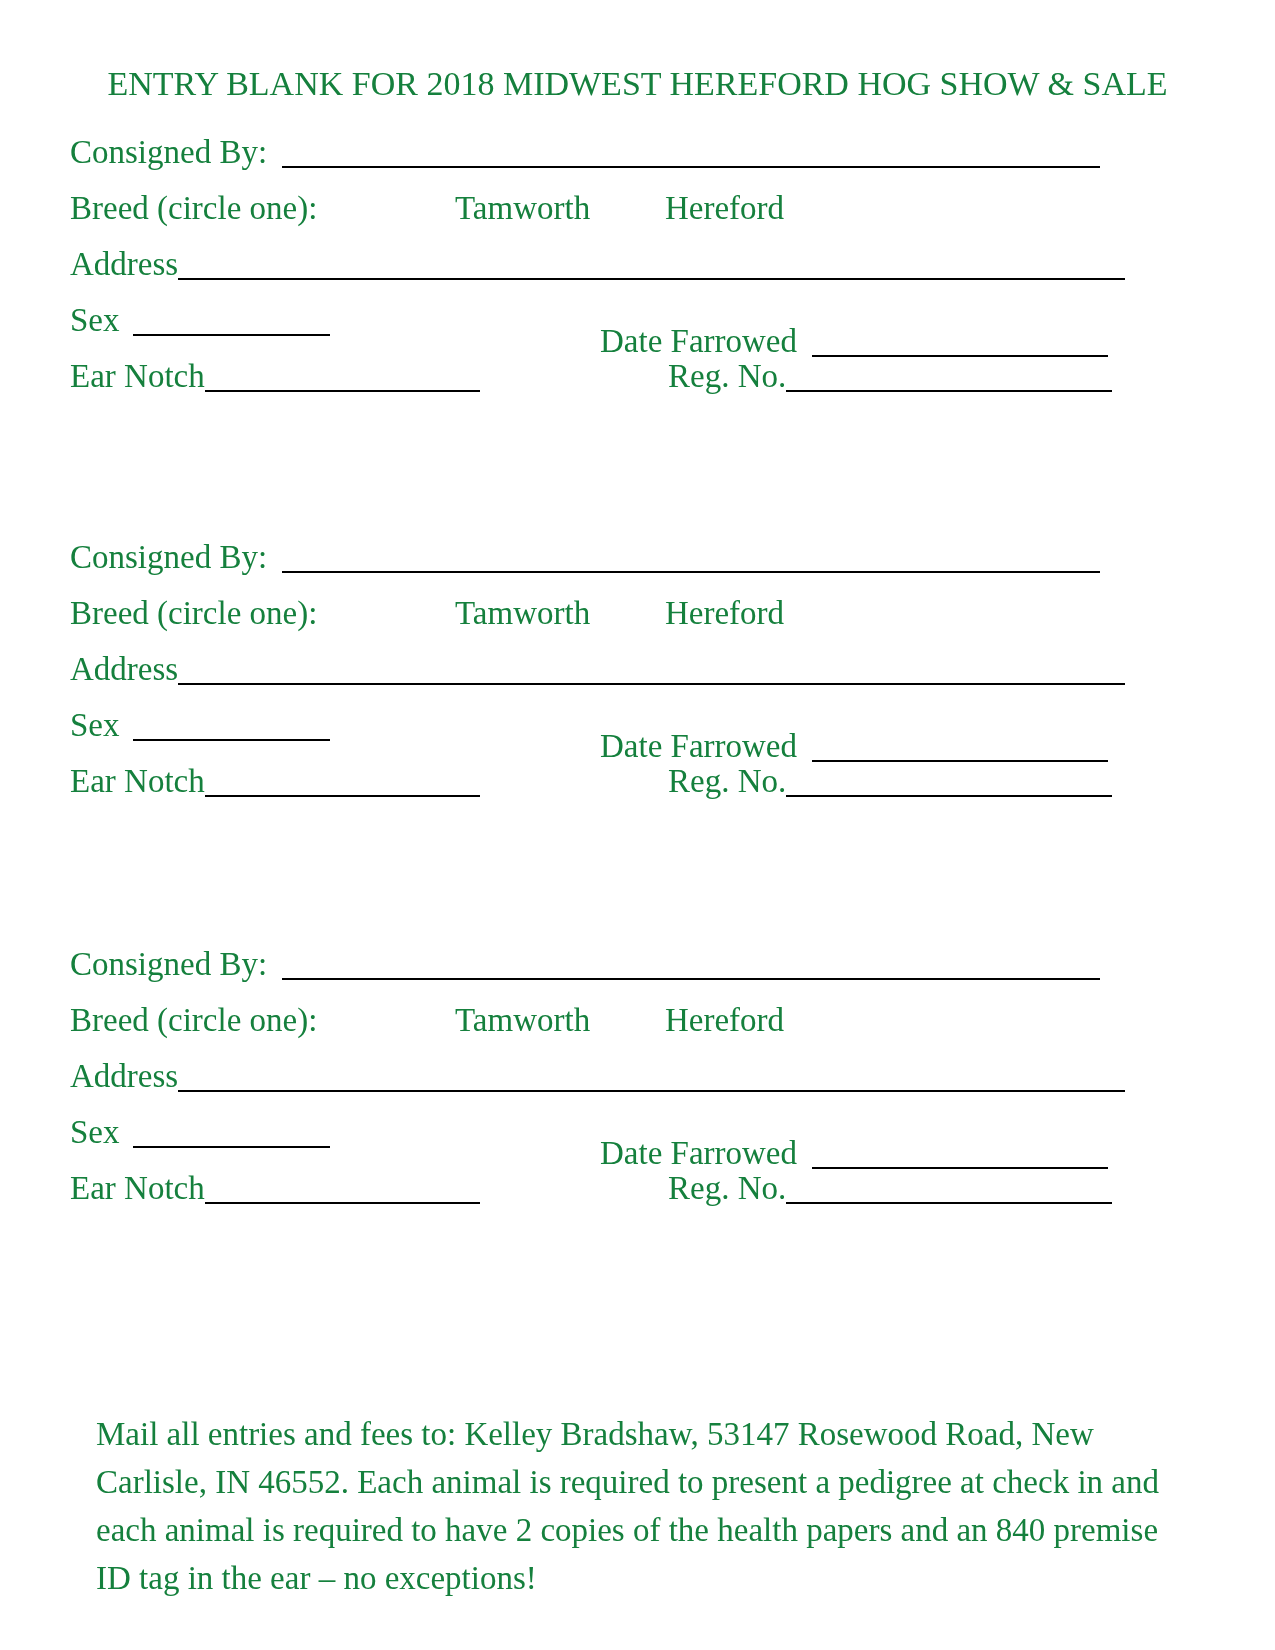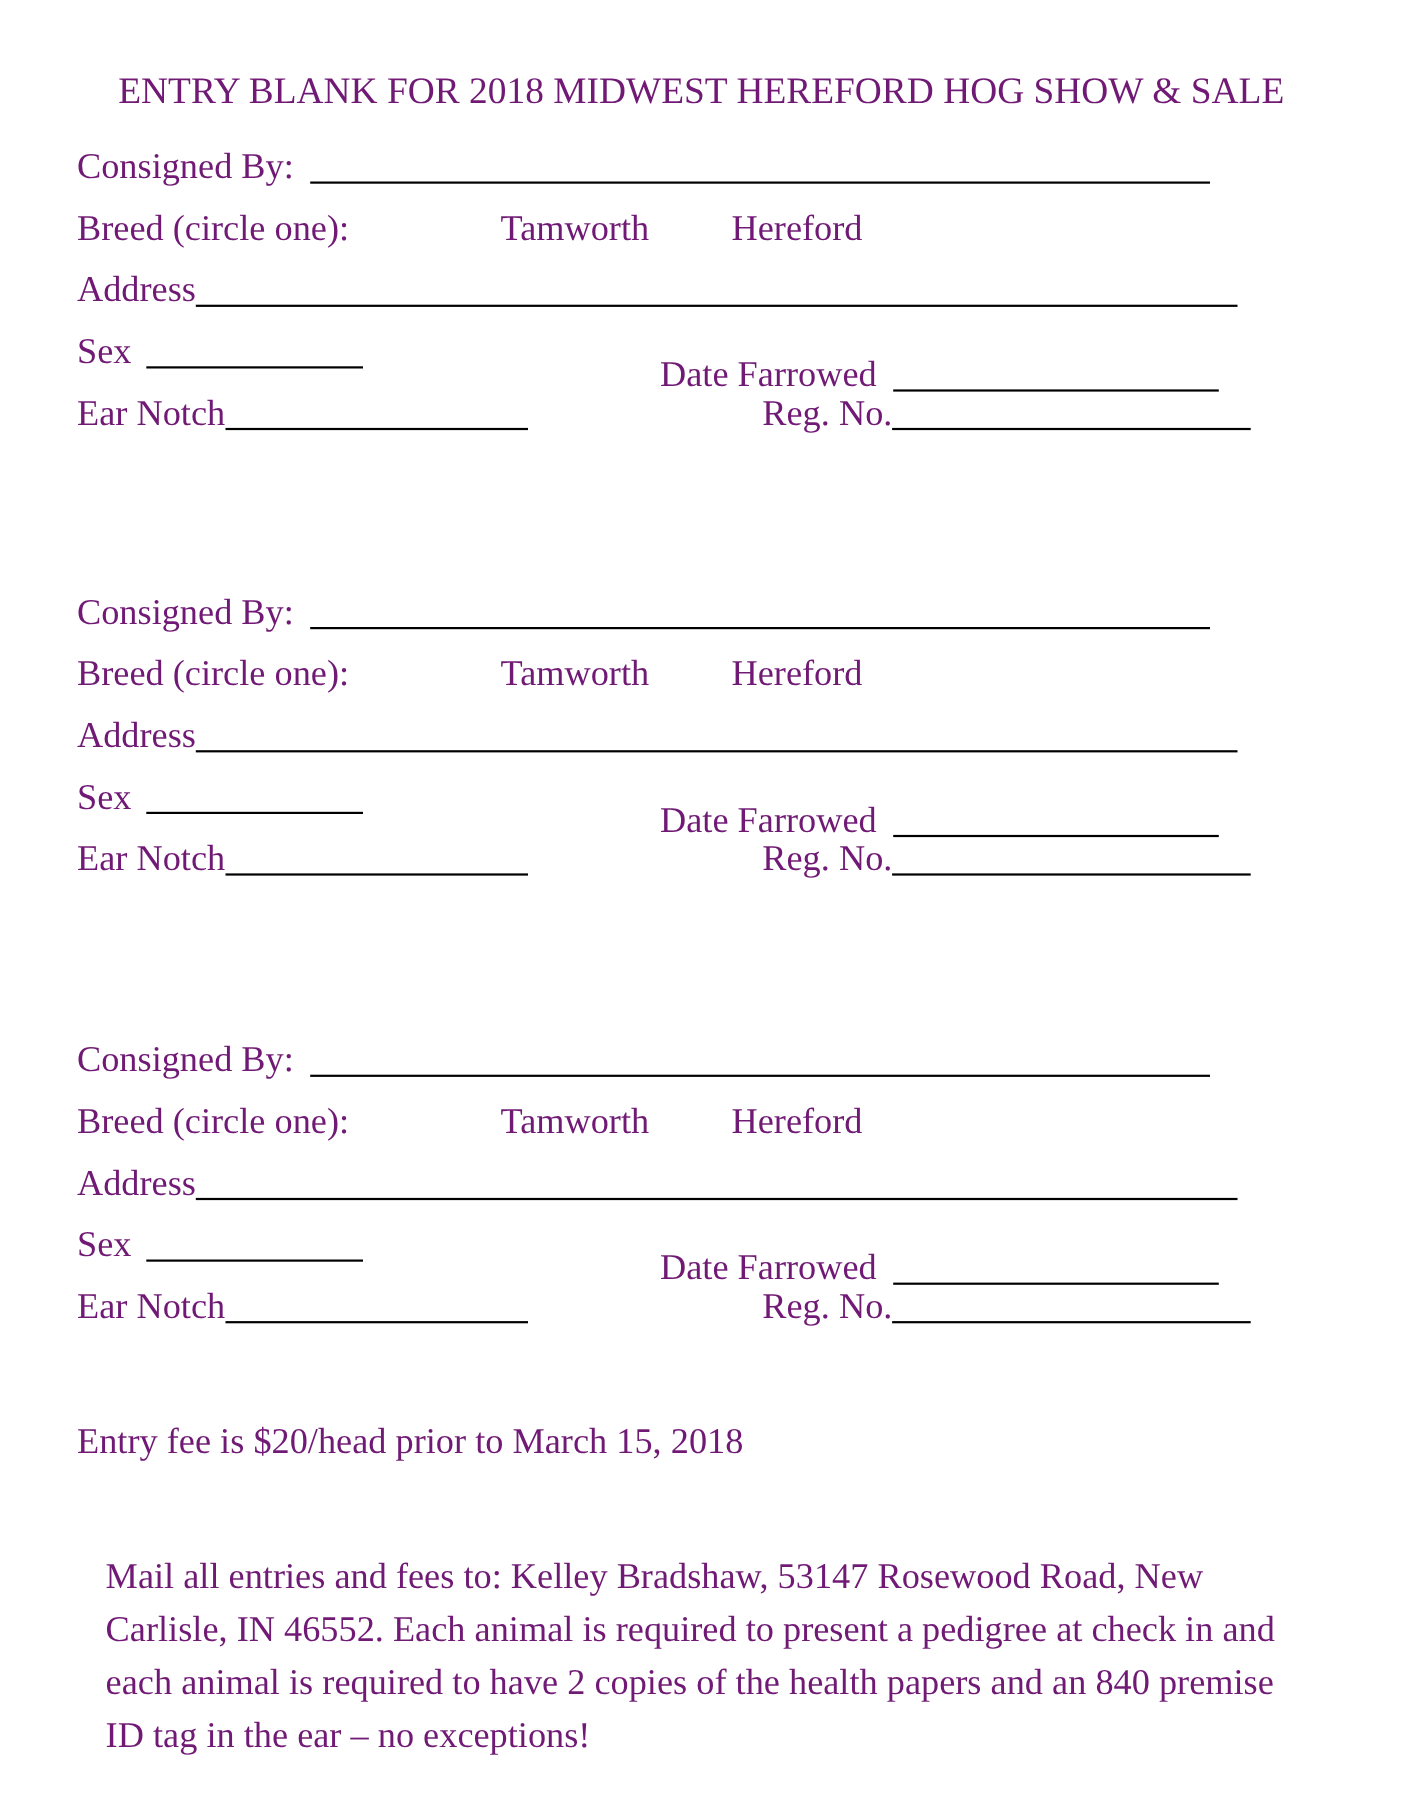--- a/index.html
+++ b/index.html
@@ -3,21 +3,21 @@
 <meta charset="utf-8">
 <style>
   html, body { margin: 0; padding: 0; background: #ffffff; }
   .page {
     position: relative;
     width: 1275px;
     height: 1650px;
     background: #ffffff;
     font-family: "Liberation Serif", "DejaVu Serif", serif;
     font-size: 33px;
-    color: #701a75;
+    color: #15803d;
     overflow: hidden;
   }
   .title {
     position: absolute;
     top: 62px;
     left: 0;
     width: 100%;
     text-align: center;
     font-size: 34px;
     line-height: 44px;
@@ -38,21 +38,21 @@
     height: 6px;
   }
   .blank-consigned { width: 818px; margin-left: 15px; }
   .blank-address   { width: 947px; }
   .blank-sex       { width: 197px; margin-left: 13px; }
   .blank-date      { width: 296px; margin-left: 15px; }
   .blank-earnotch  { width: 275px; }
   .blank-regno     { width: 326px; }
   .col2 { position: absolute; top: 0; }
   .col2-date   { left: 530px; margin-top: 21px; }
-  .col2-regno  { left: 623px; }
+  .col2-regno  { left: 598px; }
   .breed-opt-1 { position: absolute; left: 385px; top: 0; font-family: Liberation Serif, serif; }
   .breed-opt-2 { position: absolute; left: 595px; top: 0; text-align: right; }
   .fee-line { position: absolute; left: 70px; width: 1140px; height: 44px; line-height: 44px; white-space: nowrap; }
   .para {
     position: absolute;
     left: 70px;
     top: 1410px;
     width: 1080px;
     line-height: 48px;
     margin-left: 26px;
@@ -136,16 +136,15 @@
       </span>
     </div>
     <div class="row" style="top:1166px">
       <span>Ear Notch</span><span class="blank blank-earnotch"></span>
       <span class="col2 col2-regno">
         <span>Reg. No.</span><span class="blank blank-regno"></span>
       </span>
     </div>
   </div>
 
-  <div class="fee-line" style="top:1289px">Entry fee is $20/head prior to March 15, 2018</div>
   <div class="para">Mail all entries and fees to: Kelley Bradshaw, 53147 Rosewood Road, New Carlisle, IN 46552. Each animal is required to present a pedigree at check in and each animal is required to have 2 copies of the health papers and an 840 premise ID tag in the ear – no exceptions!</div>
 
 </div>
 
 </body></html>

